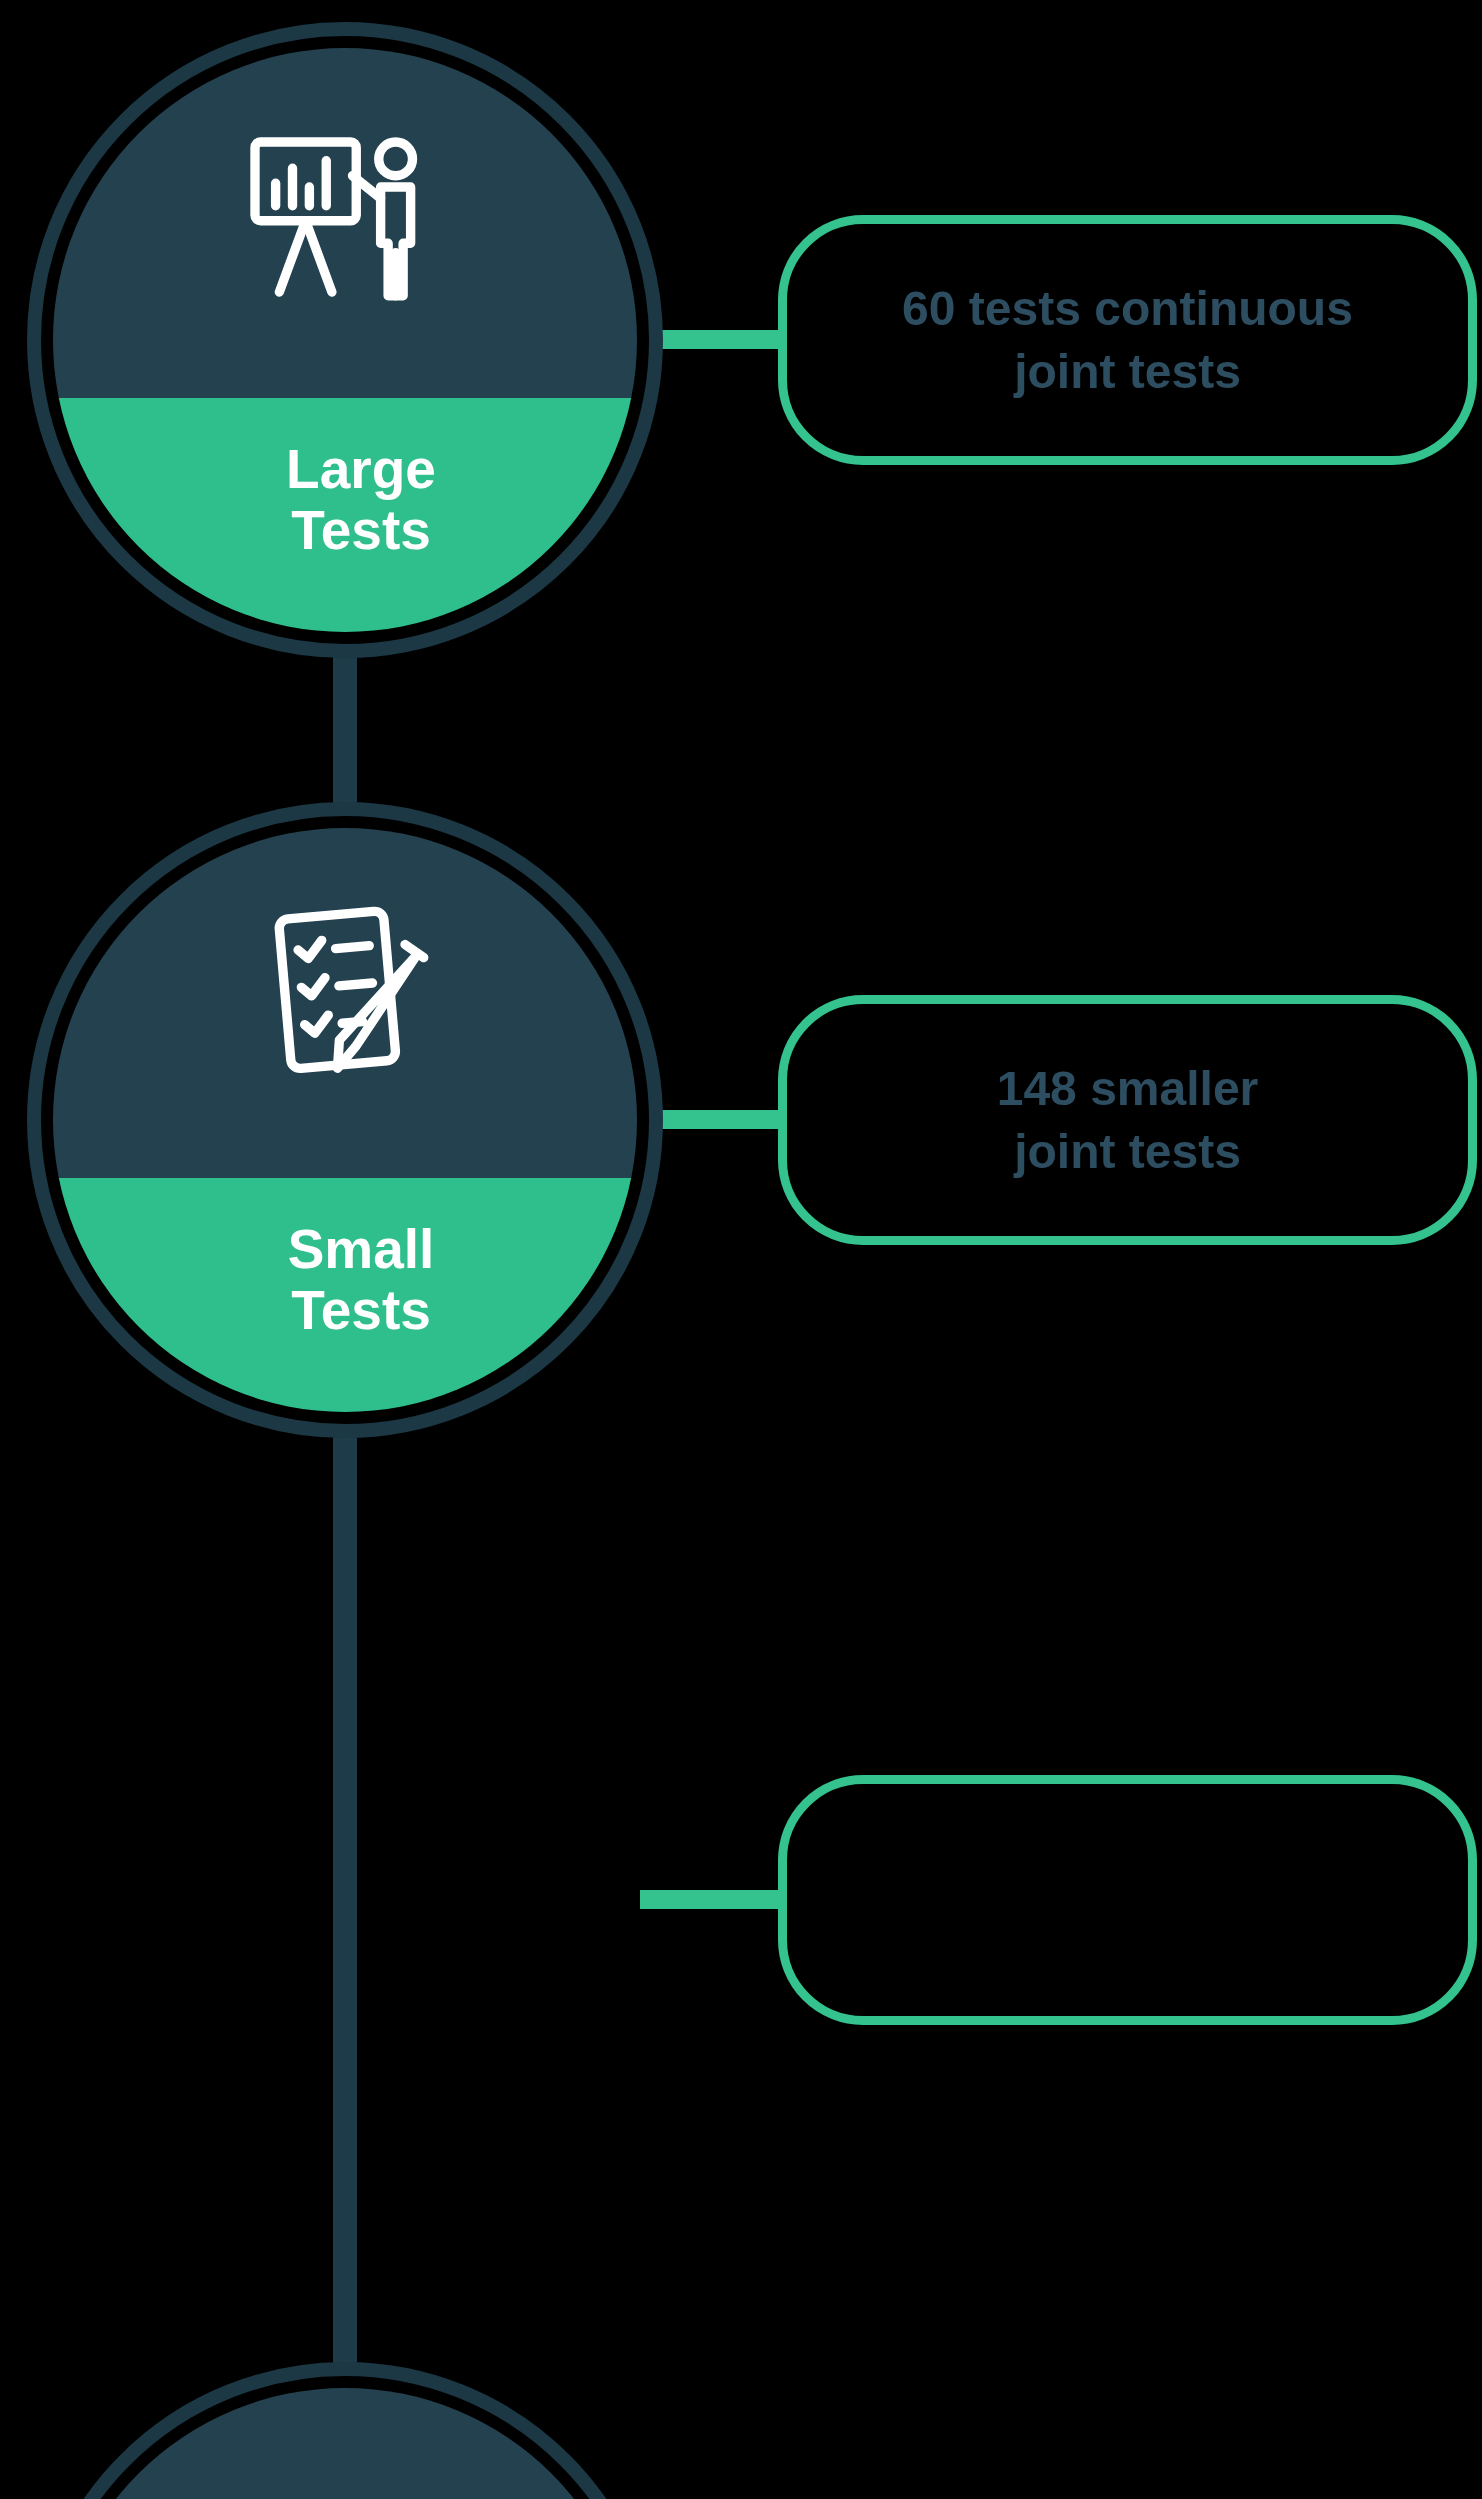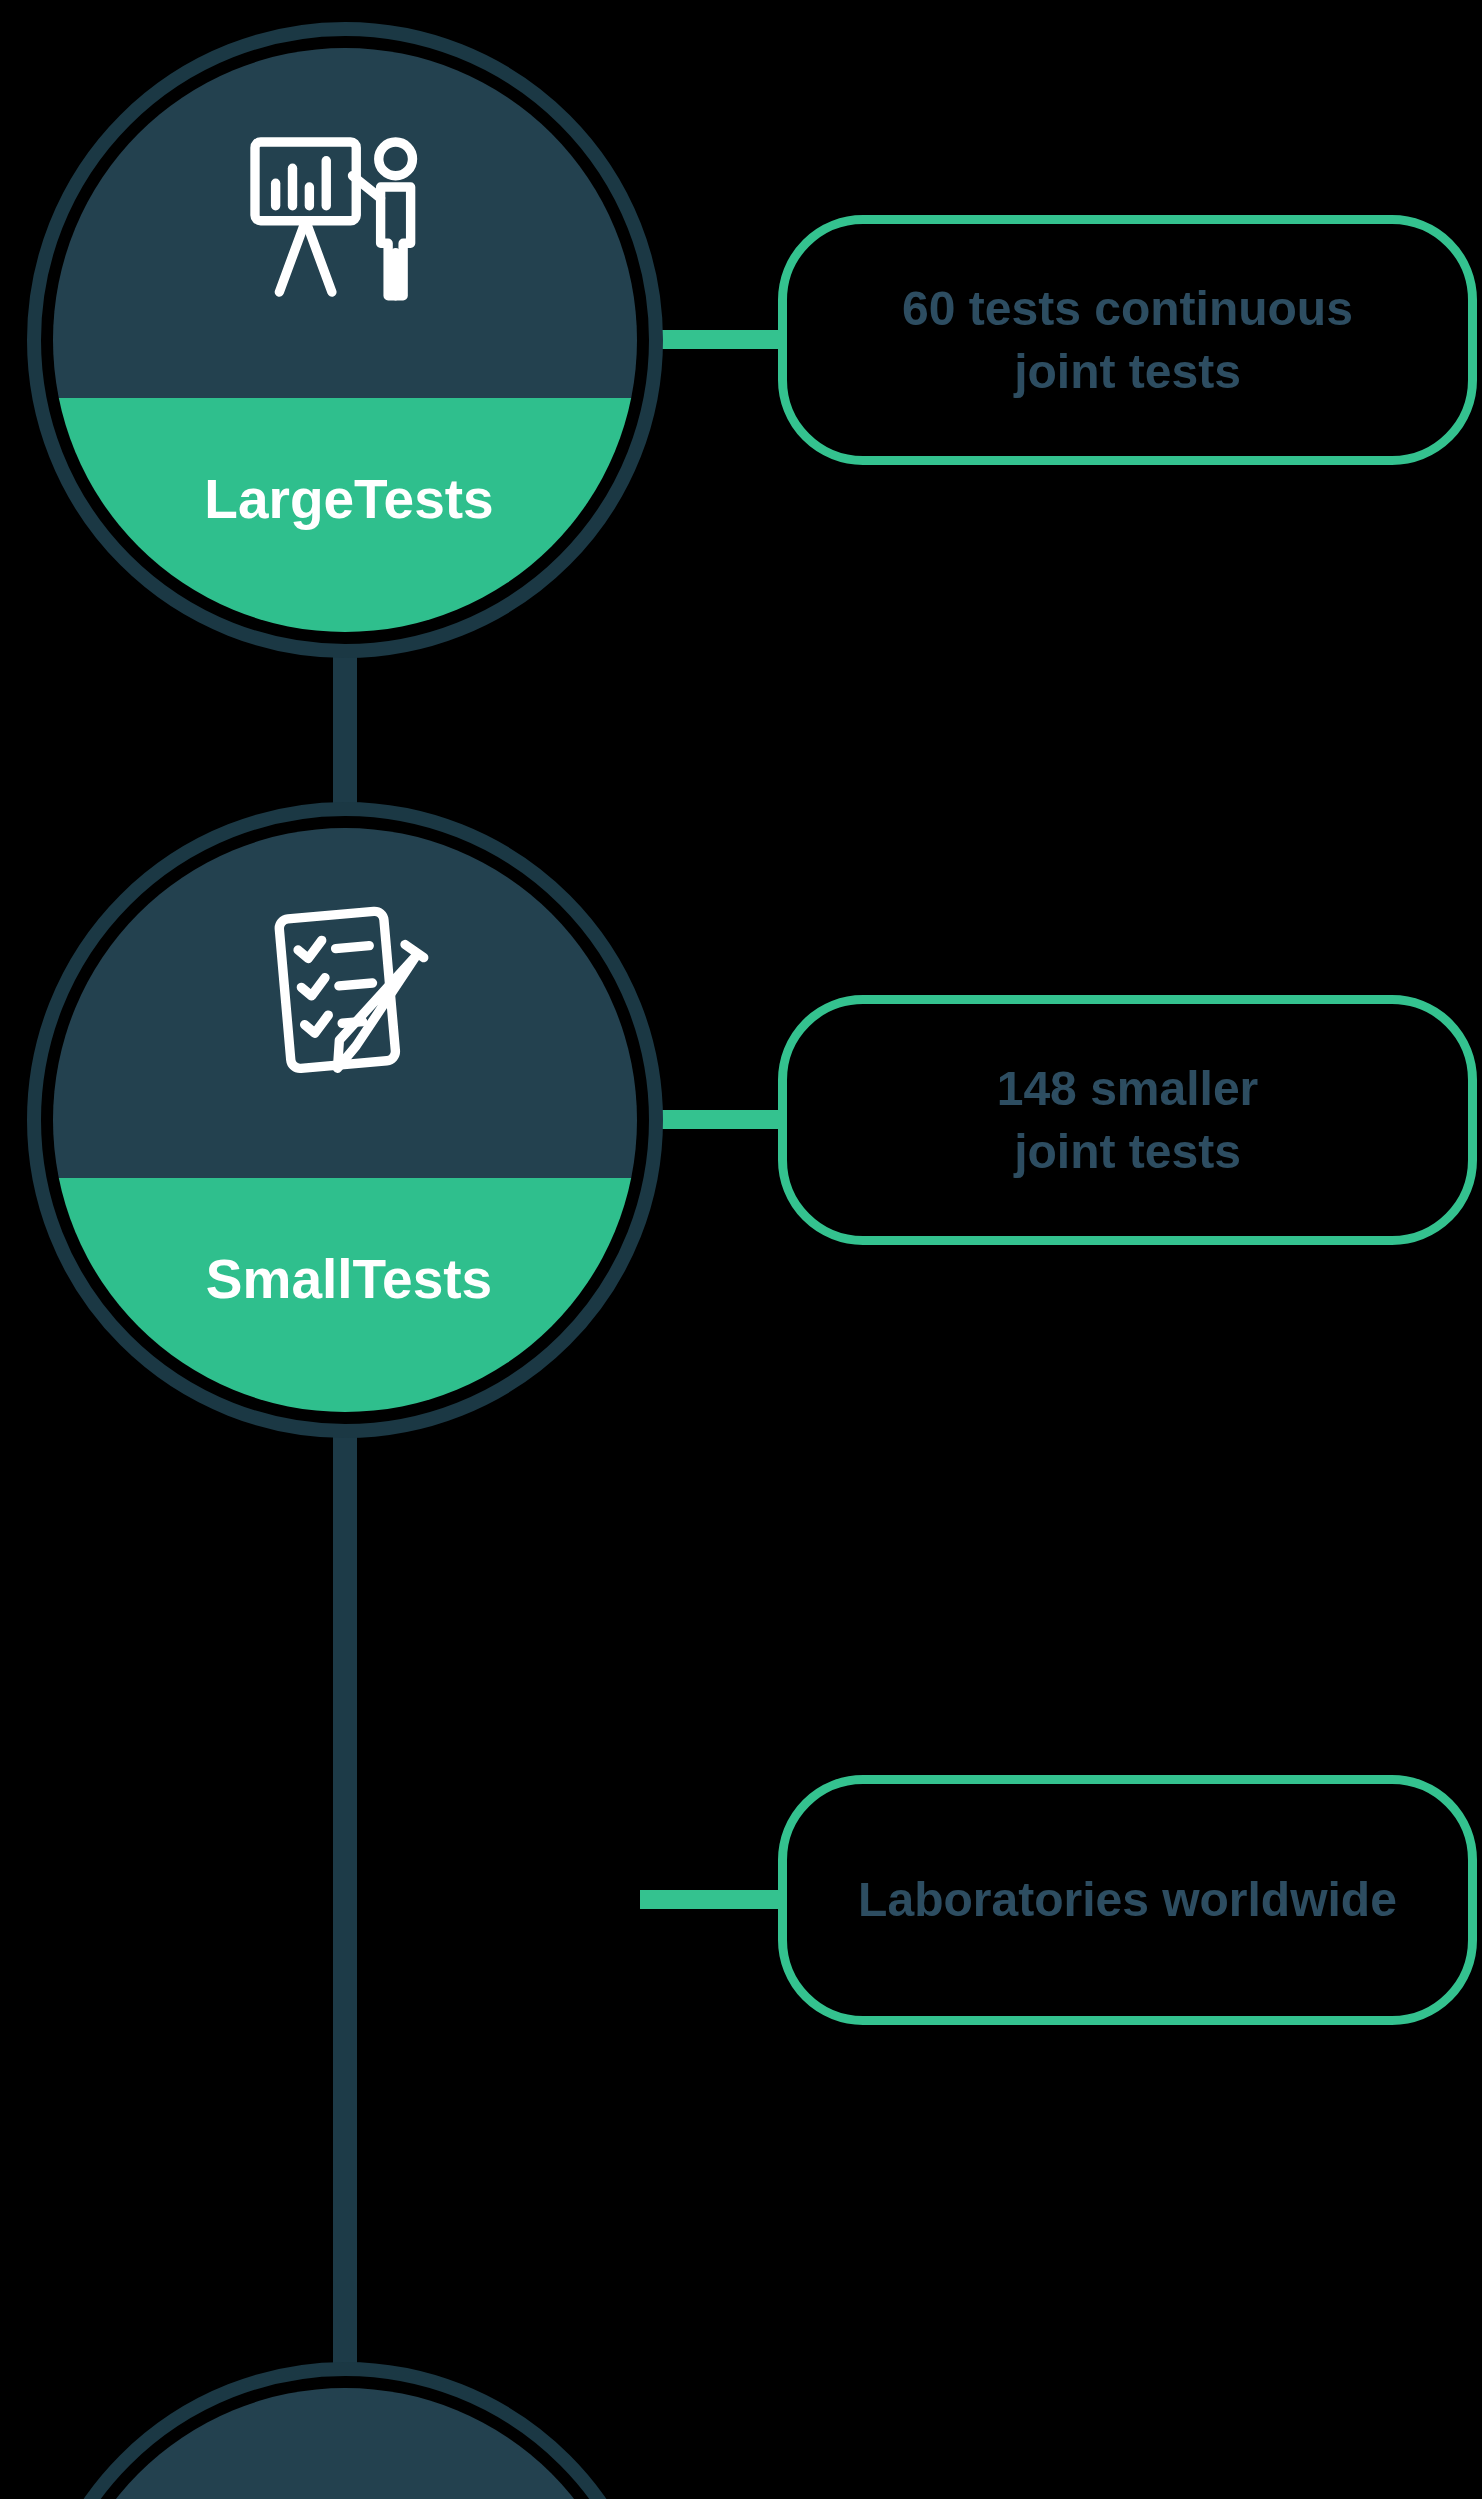--- a/index.html
+++ b/index.html
@@ -54,23 +54,23 @@
     transform:translateX(-50%);
     width:225px; height:225px;
   }
   .icon-wrap svg { width:100%; height:100%; }
   .icon-wrap svg * {
     fill:none; stroke:#ffffff;
     stroke-width:5; stroke-linecap:round; stroke-linejoin:round;
   }
   .node-label {
     position:absolute;
-    top:60%; left:4px;
+    top:60%; left:16px;
     width:100%; height:40%;
-    display:flex; flex-direction:row;
+    display:flex; flex-direction:column;
     align-items:center; justify-content:center;
     padding-bottom:30px;
     color:#ffffff;
     font-weight:bold;
     font-size:55px;
     line-height:1.12;
     text-align:center;
   }
   .stat-box {
     position:absolute;
@@ -161,21 +161,20 @@
         <span class="line"><span class="b">148</span> <span>smaller</span></span>
         <span class="line">joint tests</span>
       </p>
     </div>
   </section>
 
   <section class="row row-2">
     <div class="hconn"></div>
     <div class="stat-box">
       <p class="stat-text">
-        <span class="line">Laboratories worldwide</span>
       </p>
     </div>
   </section>
 
   <section class="row row-3">
 
     <div class="node">
       <div class="node-inner">
         <div class="icon-wrap">
           <svg viewBox="0 0 120 120">

